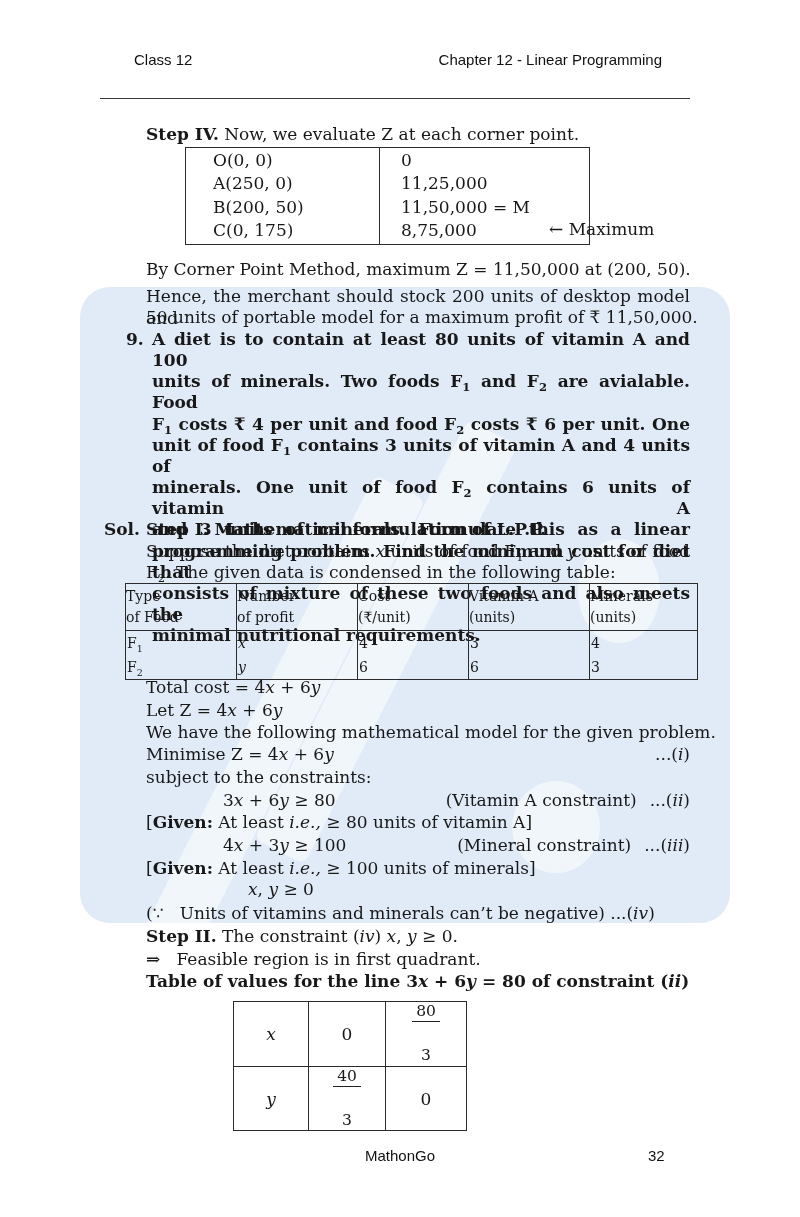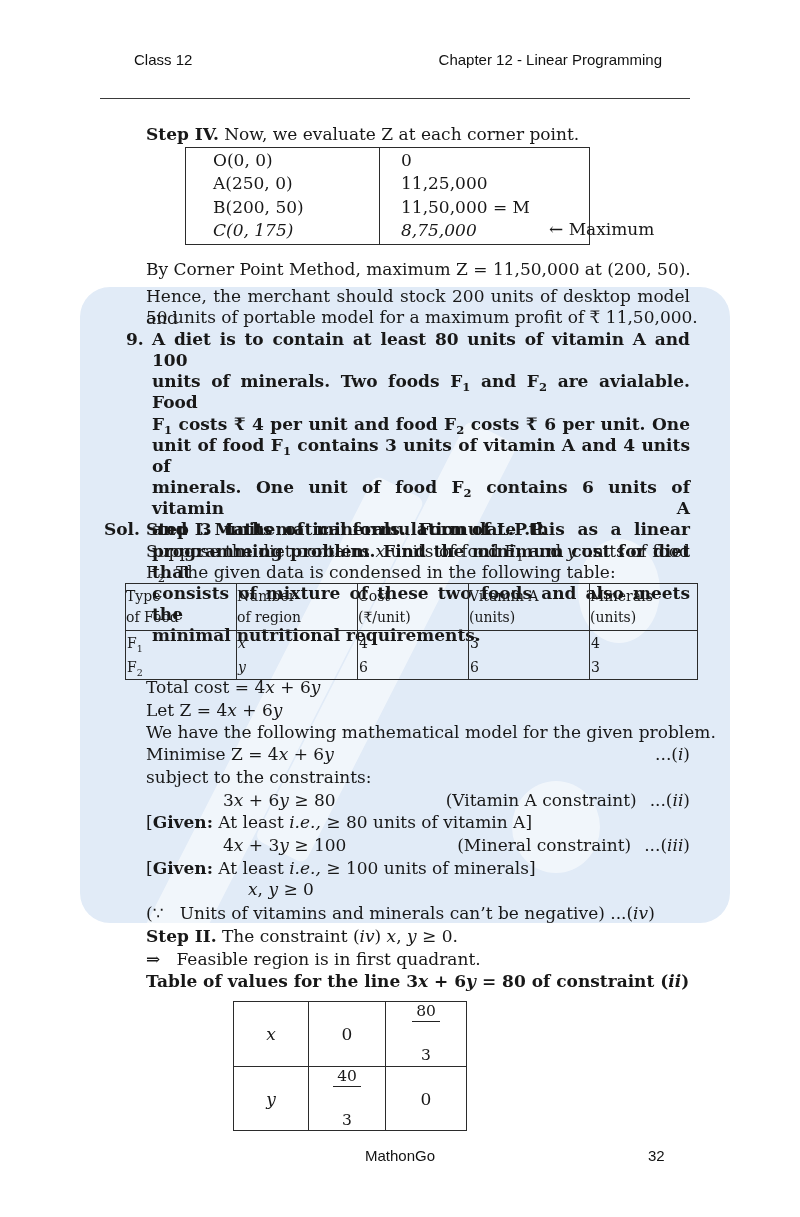--- a/index.html
+++ b/index.html
@@ -16,21 +16,21 @@
 
   
   table{border-collapse:collapse;}
   .ctable{position:absolute;left:185px;top:147px;border:1.6px solid #2b2b2b;}
   .ctable td{font-size:17px;vertical-align:middle;white-space:nowrap;}
   .ctable td.c1{width:165px;padding-left:27px;height:21.5px;}
   .ctable tr.hd td{height:23px;border-bottom:1.6px solid #2b2b2b;}
   .ctable tr.hd td.c1{padding-left:12px;}
   .ctable td.c2{width:187px;border-left:1.6px solid #2b2b2b;padding-left:21px;}
   .ctable tr.hd td.c2{padding-left:14px;}
-  .ctable tr.lastr td{padding-bottom:3px;font-style:italic;}
+  .ctable tr.lastr td{padding-bottom:3px;}
 
   
   .ftable{position:absolute;left:125px;top:583px;border:1.6px solid #2b2b2b;table-layout:fixed;}
   .ftable td{border-left:1.6px solid #2b2b2b;text-align:left;vertical-align:middle;font-size:14px;}
   .ftable td:first-child{border-left:none;}
   .ftable tr.hd td{border-bottom:1.6px solid #2b2b2b;padding:2px 0 3px 0;line-height:20.5px;}
   .ftable tr.dr td{height:22px;margin-top:21px;}
 
   
   .vtable{position:absolute;left:233px;top:1001px;}
@@ -112,21 +112,21 @@
 
   <table class="ftable">
     <tbody>
         <tr class="hd">
       <td style="width:110px;">
         <div>Type</div>
         <div>of Food</div>
       </td>
       <td style="width:120px;">
         <div>Number</div>
-        <div>of region</div>
+        <div>of profit</div>
       </td>
       <td style="width:110px;">
         <div>Cost</div>
         <div>(₹/unit)</div>
       </td>
       <td style="width:120px;">
         <div>Vitamin A</div>
         <div>(units)</div>
       </td>
       <td style="width:107px;">

